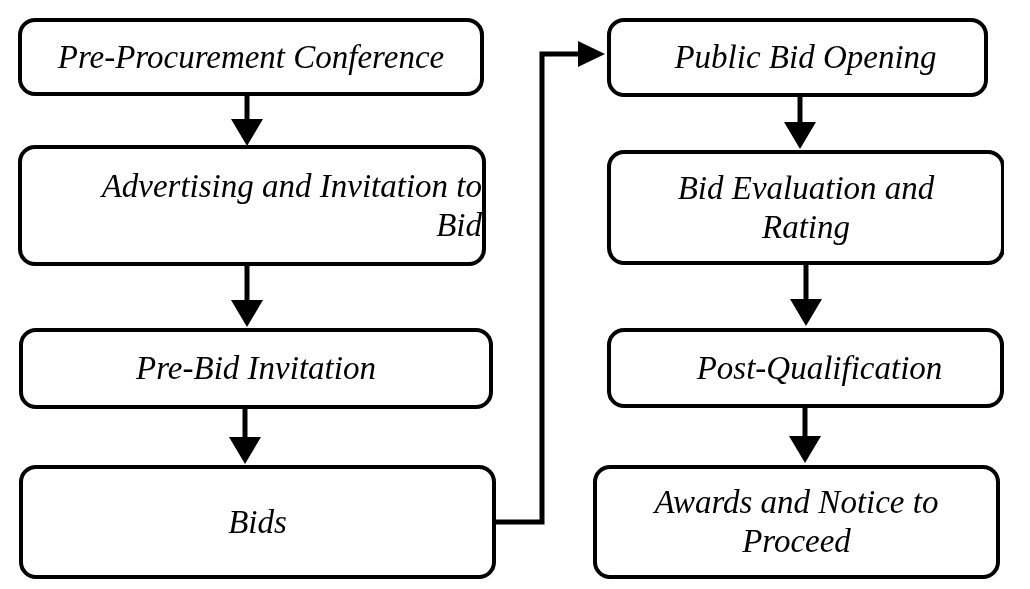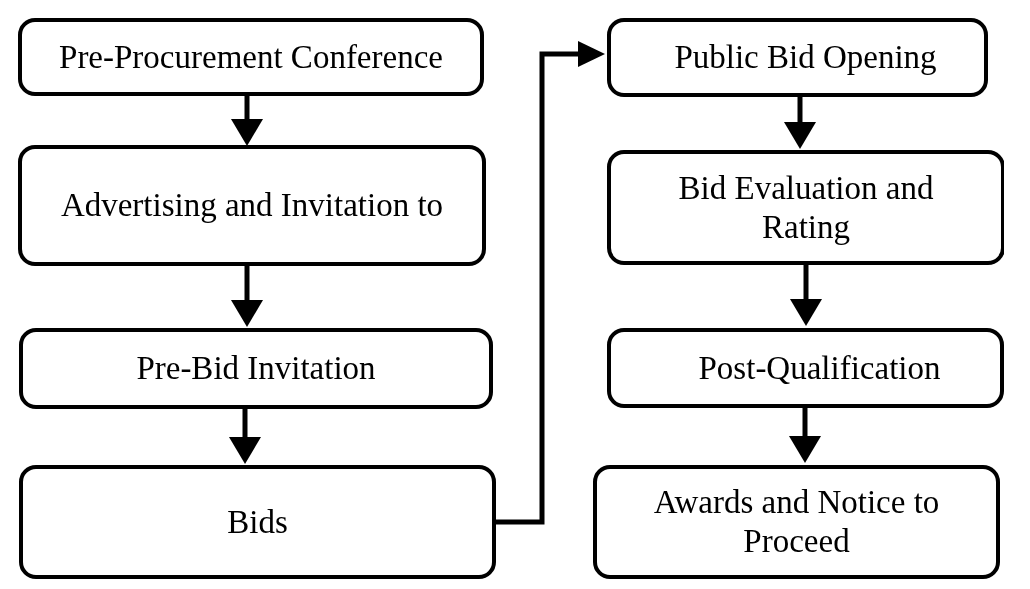--- a/index.html
+++ b/index.html
@@ -7,20 +7,21 @@
     padding: 0;
     background: #ffffff;
   }
   #canvas {
     position: relative;
     width: 1004px;
     height: 589px;
     background: #ffffff;
     font-family: "Liberation Serif", "DejaVu Serif", serif;
     overflow: hidden;
+    font-style: italic;
   }
   .node {
     position: absolute;
     box-sizing: border-box;
     background: #ffffff;
     border: 4px solid #000000;
     border-radius: 17px;
     display: flex;
     flex-direction: column;
     justify-content: center;
@@ -55,22 +56,23 @@
 </head>
 <body>
 
 <div id="canvas">
 
   <div class="node" style="left:18px; top:18px; width:466px; height:78px;">
     <span class="line">Pre-Procurement Conference</span>
     <span class="line"></span>
   </div>
 
-  <div class="node" style="left:18px; top:145px; width:468px; height:121px;">
+  <div class="node" style="left:18px; top:145px; width:468px; height:121px;align-items:flex-end;">
     <span class="line">Advertising and Invitation to</span>
+    <span class="line">Bid</span>
   </div>
 
   <div class="node" style="left:19px; top:328px; width:474px; height:81px;">
     <span class="line">Pre-Bid Invitation</span>
     <span class="line"></span>
   </div>
 
   <div class="node" style="left:19px; top:465px; width:477px; height:114px;">
     <span class="line">Bids</span>
   </div>

